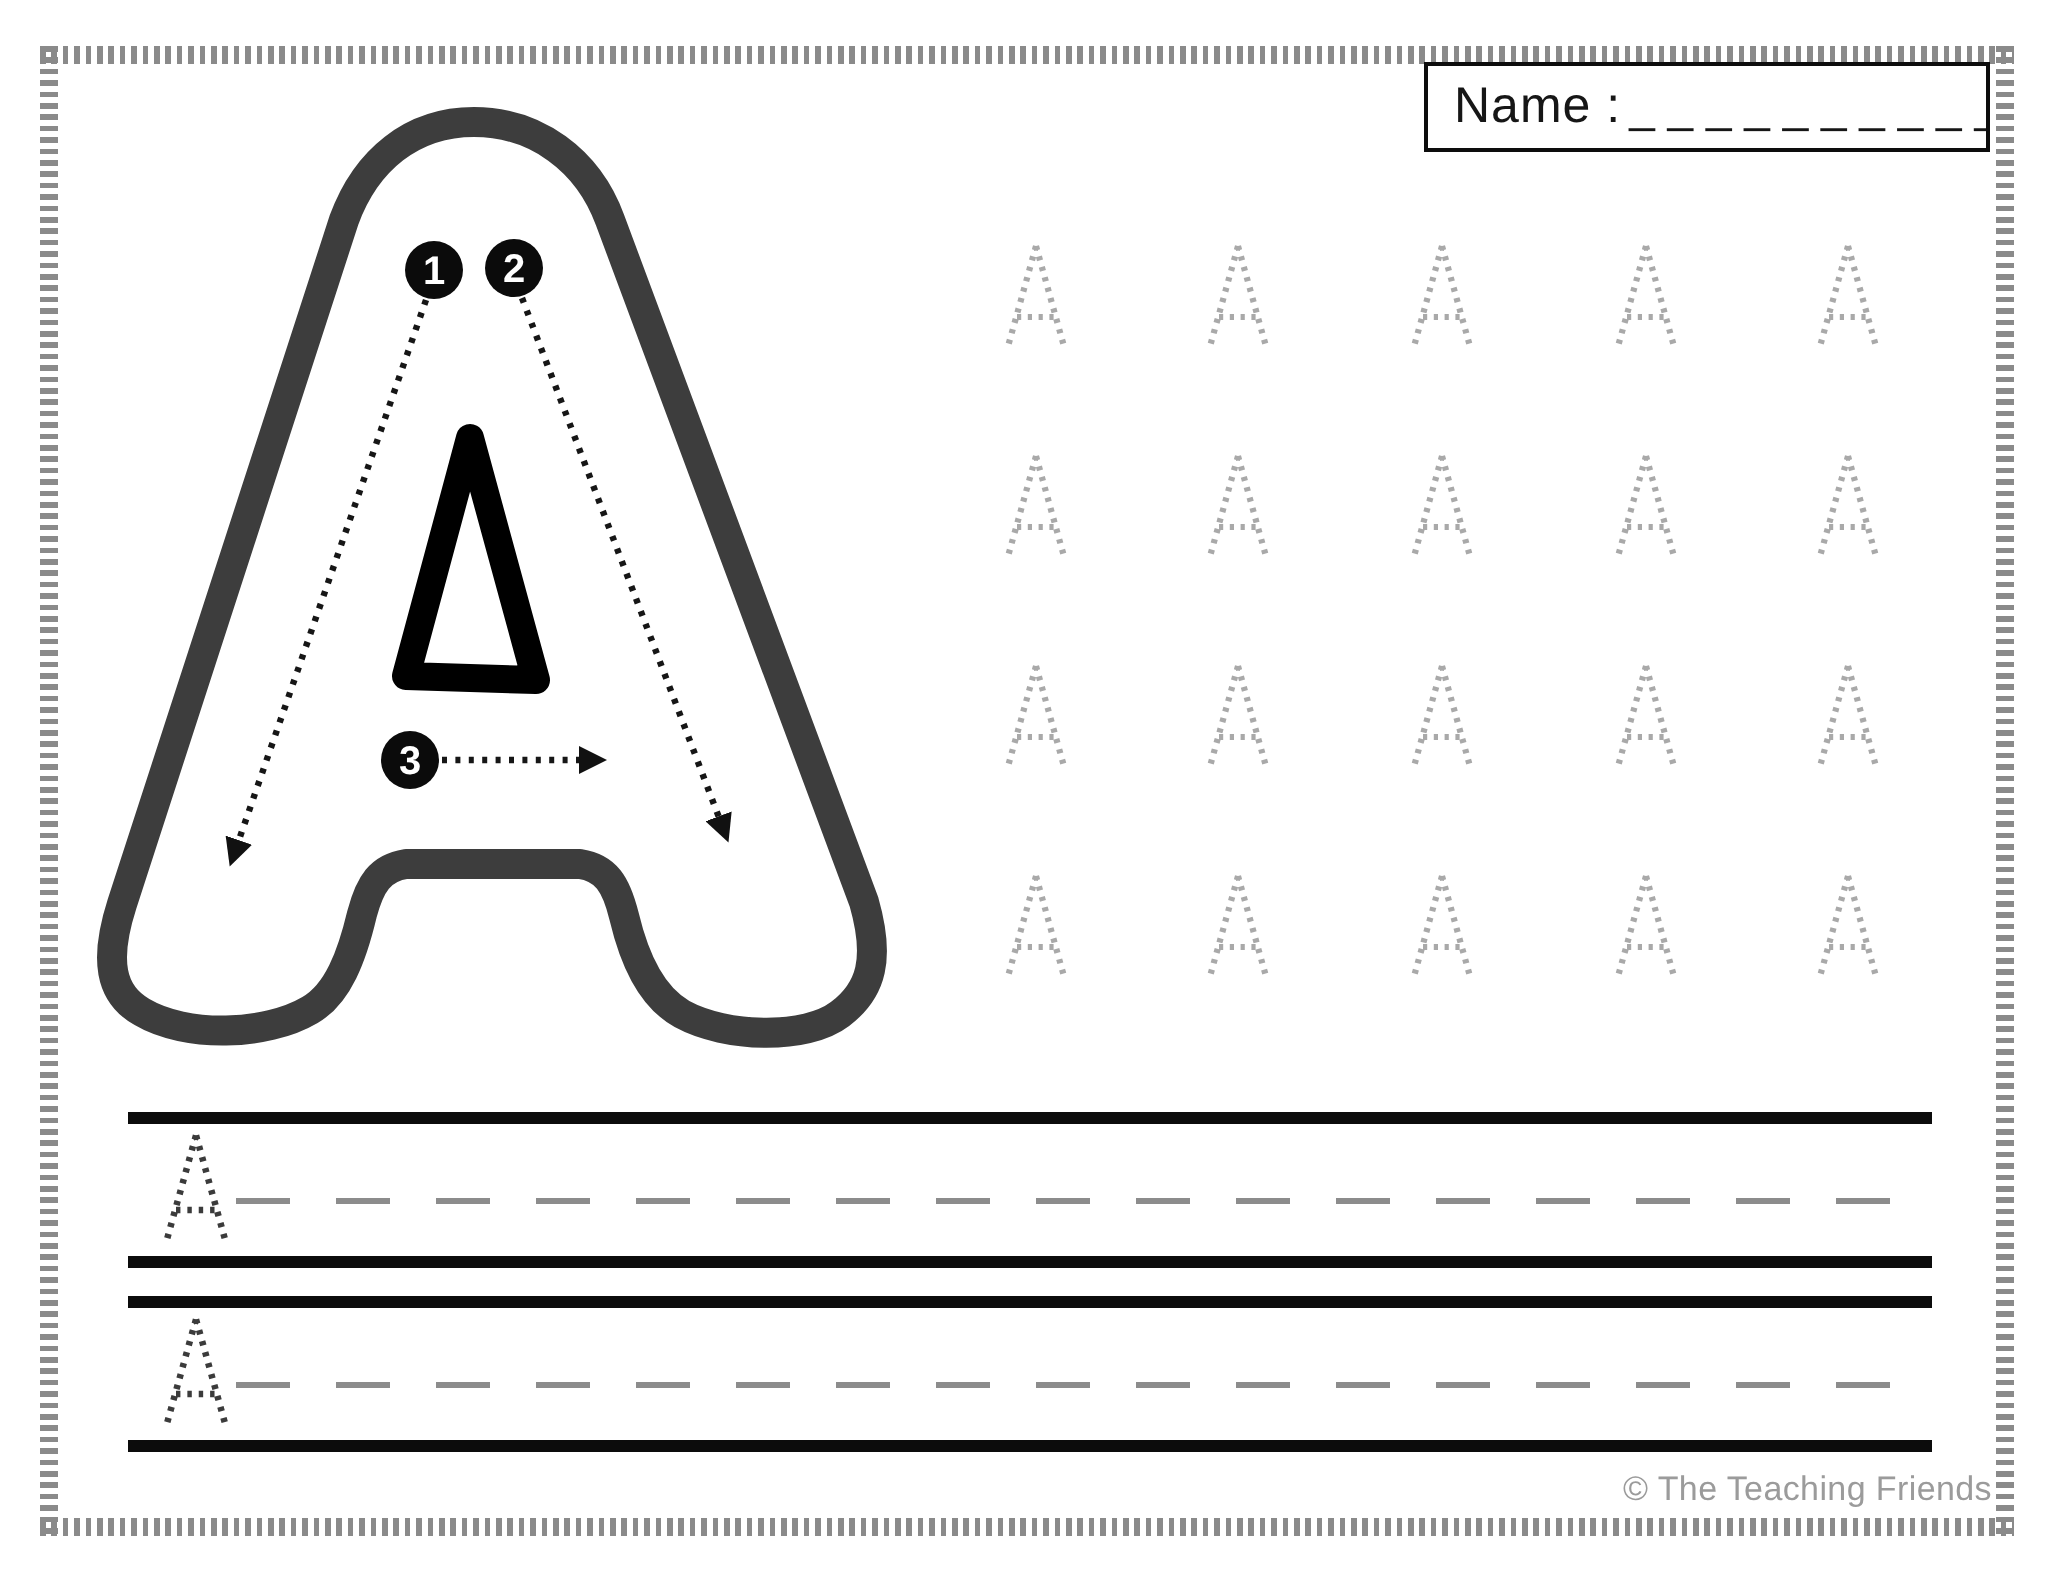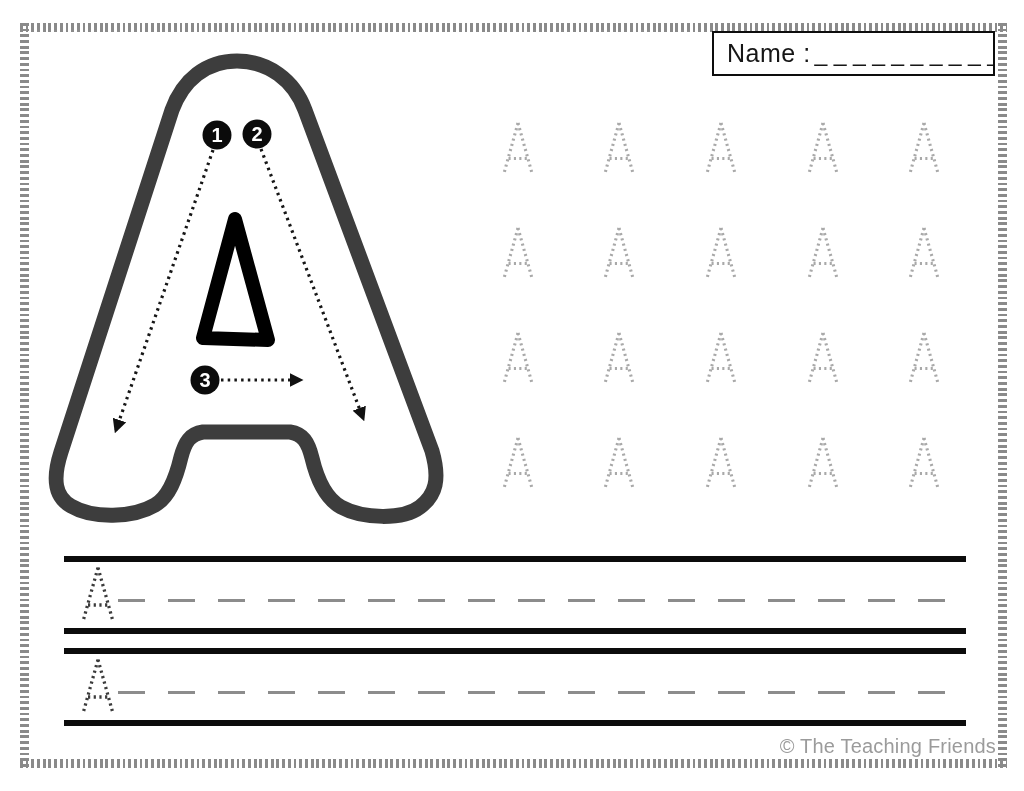--- a/index.html
+++ b/index.html
@@ -72,21 +72,21 @@
     top: 45px; height: 3px; left: 54px; width: 846px;
     background: repeating-linear-gradient(90deg, #8c8c8c 0 27px, transparent 27px 50px);
   }
   .write-set .trace-start {
     position: absolute; left: 14px; top: 10px; width: 40px; height: 62px;
   }
 
   
   .copyright {
     position: absolute; right: 28px; top: 735px;
-    font-size: 20px; color: #9b9b9b; letter-spacing: 0.2px;
+    font-size: 17px; color: #9b9b9b; letter-spacing: 0.2px;
   }
 </style>
 </head>
 <body>
 
 <div class="page">
 
   <svg width="0" height="0" style="position:absolute" aria-hidden="true">
     <defs>
       <g id="glyph-dotted-a">

